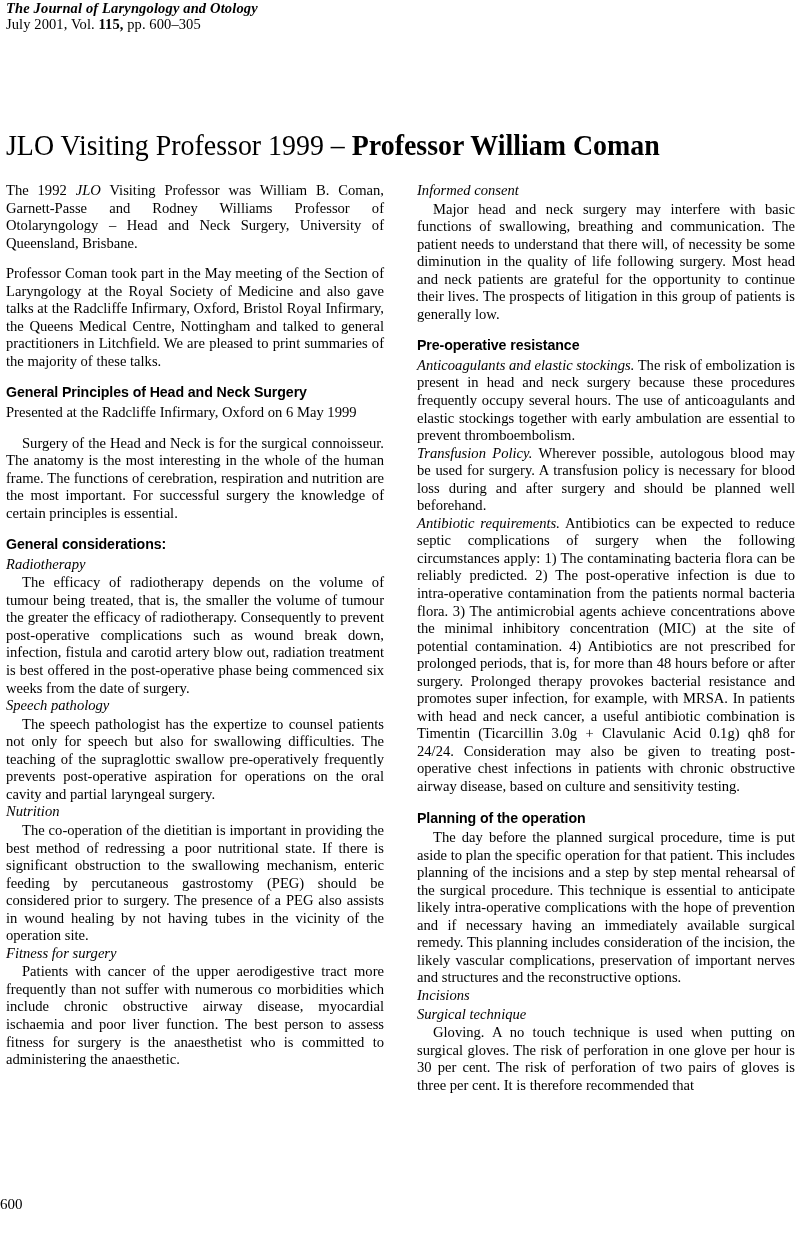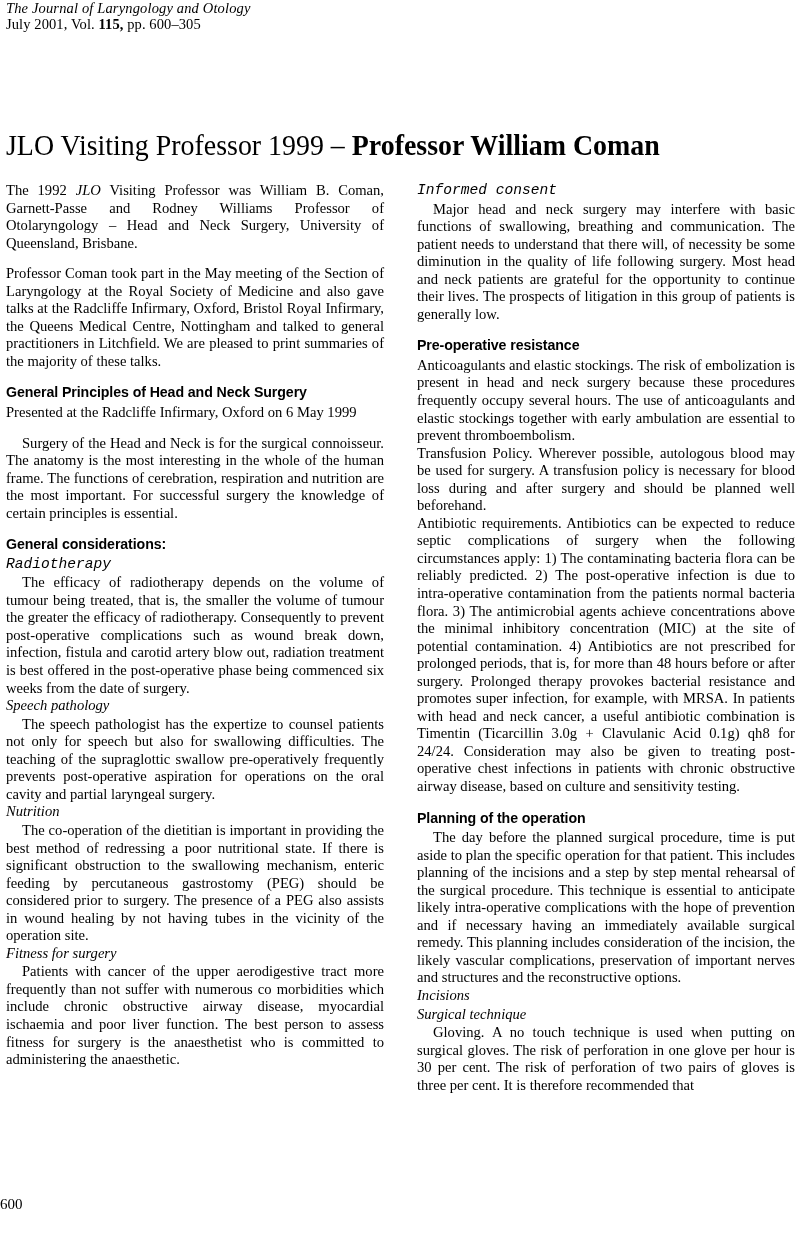--- a/index.html
+++ b/index.html
@@ -31,20 +31,21 @@
     left: 6px;
     top: 0px;
     width: 600px;
   }
   .journal-title {
     font-style: italic;
     font-size: 14.5px;
     line-height: 16px;
     letter-spacing: 0.15px;
     white-space: nowrap;
+    font-weight: bold;
   }
   .issue-line {
     font-size: 14.5px;
     line-height: 16px;
     letter-spacing: 0.1px;
     white-space: nowrap;
   }
   .issue-line b { font-weight: bold; }
 
   
@@ -103,23 +104,23 @@
     margin-bottom: 2px;
     letter-spacing: -0.1px;
   }
 
   .heading-i {
     font-style: italic;
     font-size: 14.6px;
     line-height: 17.55px;
     margin-bottom: 1px;
   }
-  .heading-i.first { margin-top: 0; font-family: Liberation Mono, monospace; }
-
-  .run-in { }
+  .heading-i.first { margin-top: 0; }
+
+  .run-in { font-style: italic; }
 
   .it { font-style: italic; }
 
   
   .folio {
     position: absolute;
     left: 0;
     top: 1196px;
     width: 716px;
     text-align: left;

